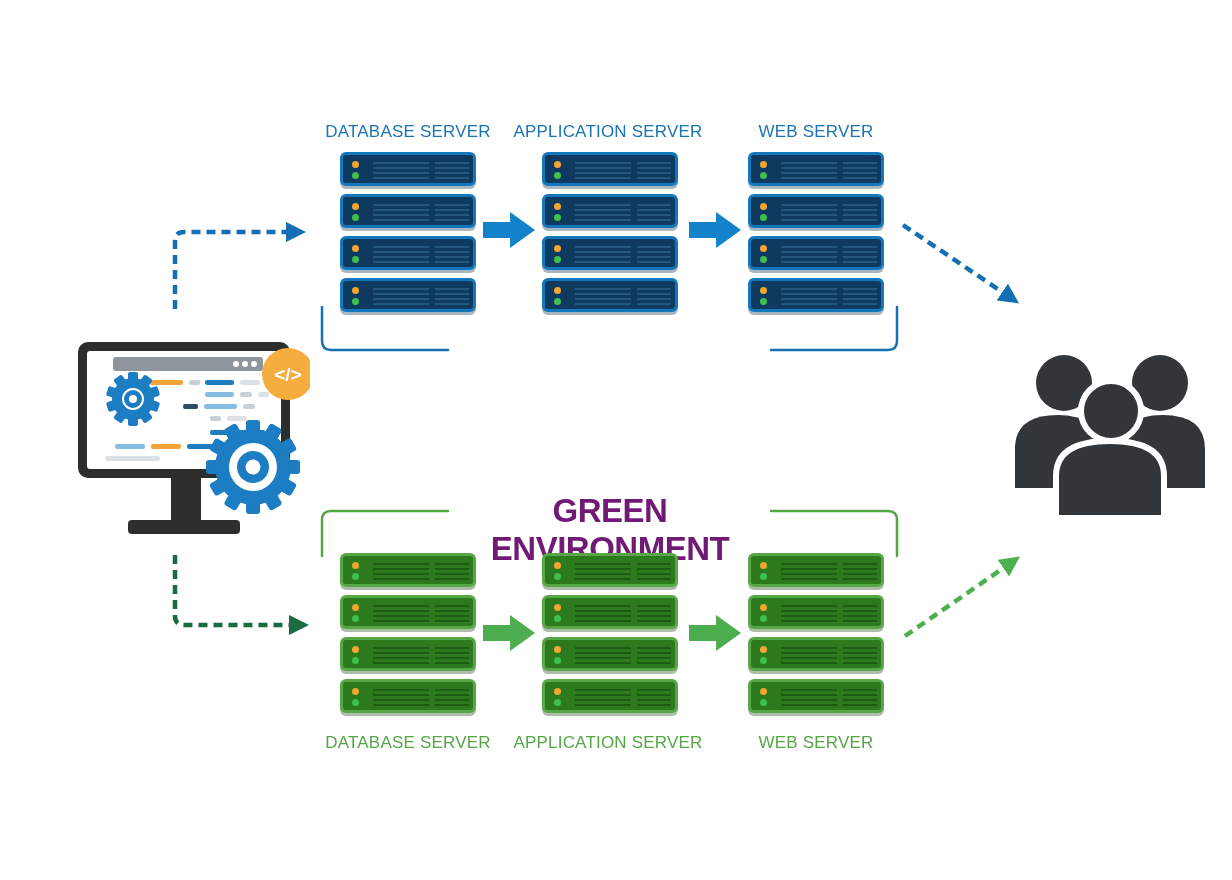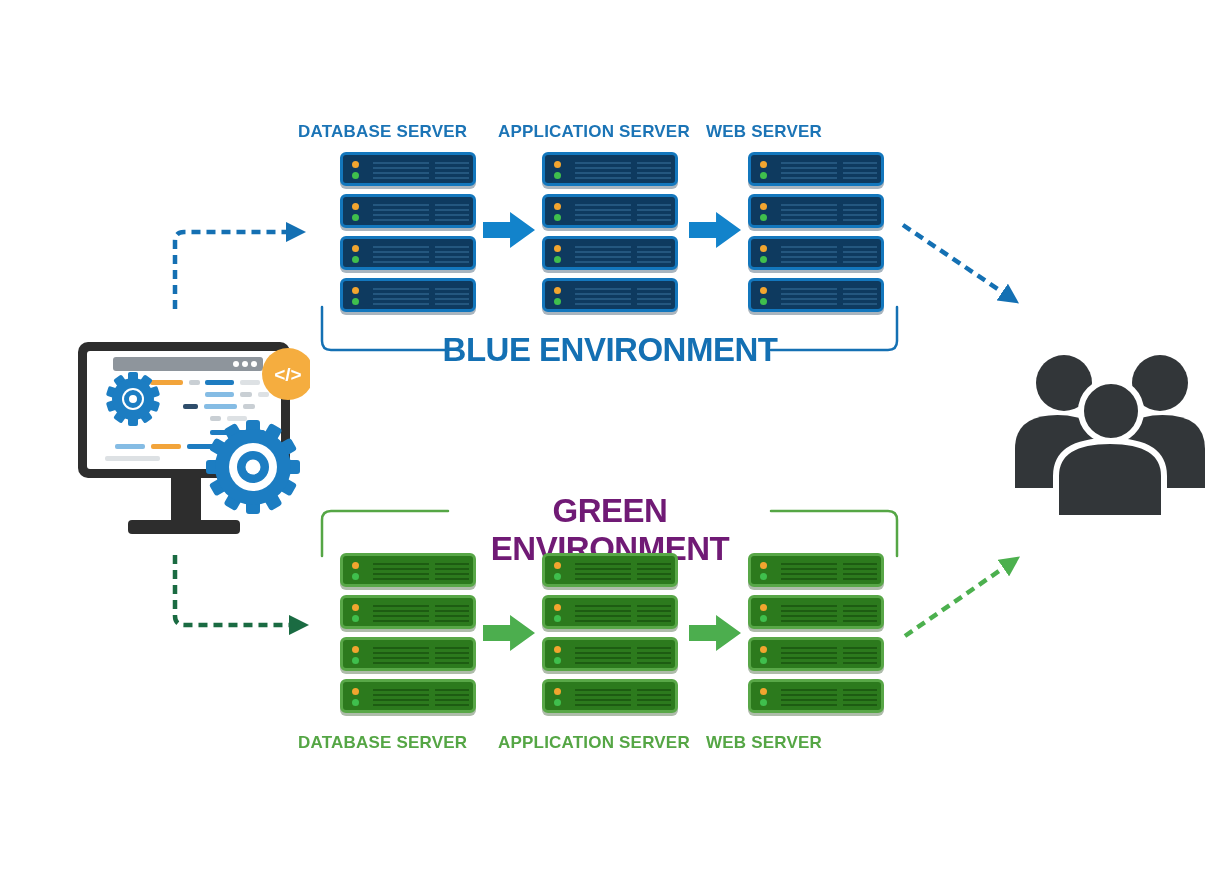--- a/index.html
+++ b/index.html
@@ -12,21 +12,21 @@
   .server.green{background:#2C7A1D;border:3px solid #58A747;box-shadow:0 3px 0 rgba(23,62,12,.35);}
   .led{position:absolute;left:9px;width:7px;height:7px;border-radius:50%;}
   .led1{top:6px;background:#F2A52F;}
   .led2{top:17px;background:#3FBF4D;}
   .slots{position:absolute;top:7px;height:20px;}
   .server.blue .slots{background:repeating-linear-gradient(to bottom,#24577F 0 2px,transparent 2px 5px);}
   .server.green .slots{background:repeating-linear-gradient(to bottom,#1D5C12 0 2px,transparent 2px 5px);}
   .sa{left:30px;width:56px;}
   .sb{left:92px;width:34px;}
   
-  .col-label{position:absolute;width:220px;text-align:left;font-size:17px;font-weight:bold;
+  .col-label{position:absolute;width:220px;text-align:center;font-size:17px;font-weight:normal;
              letter-spacing:.2px;}
   .col-label.blue{color:#1B74B6;}
   .col-label.green{color:#55A645;}
   .env-title{position:absolute;width:360px;text-align:center;font-size:33px;font-weight:bold;
              letter-spacing:-.5px;}
   .env-title.blue{color:#1470B3;}
   .env-title.green{color:#701a75;}
   
   .block-arrow{position:absolute;width:52px;height:36px;
     clip-path:polygon(0% 28%,52% 28%,52% 0%,100% 50%,52% 100%,52% 72%,0% 72%);}
@@ -146,21 +146,20 @@
         <span class="led led1"></span>
         <span class="led led2"></span>
         <span class="slots sa"></span>
         <span class="slots sb"></span>
       </div>
   </div>
 
   <div class="block-arrow blue" style="left:483px;top:212px"></div>
   <div class="block-arrow blue" style="left:689px;top:212px"></div>
 
-  <div class="env-title blue" style="left:430px;top:331px">BLUE ENVIRONMENT</div>
 
   <div class="env-title green" style="left:430px;top:492px">GREEN ENVIRONMENT</div>
 
   <div class="stack" style="left:340px;top:553px">
     <div class="server green">
         <span class="led led1"></span>
         <span class="led led2"></span>
         <span class="slots sa"></span>
         <span class="slots sb"></span>
       </div>

